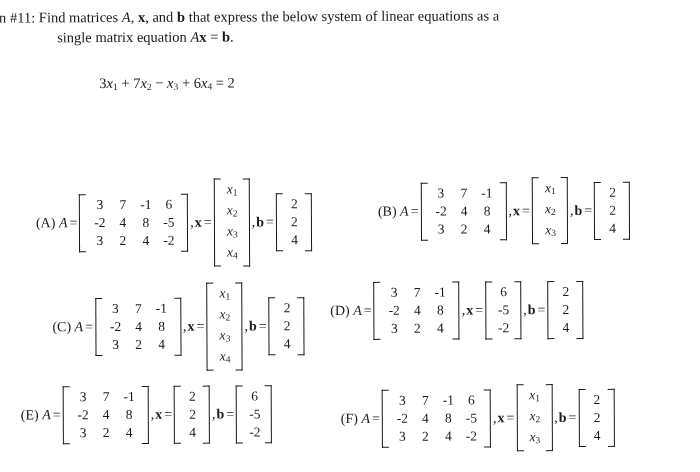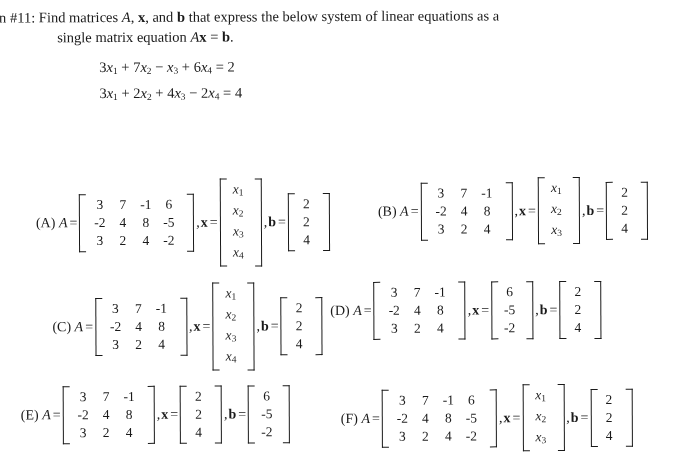--- a/index.html
+++ b/index.html
@@ -21,31 +21,31 @@
     font-size:14.5px; line-height:20px; white-space:nowrap;
   }
   .prompt .qnum{font-weight:normal;}
   .prompt .line2{
     font-size:14.5px; line-height:20px; margin-left:58px;
   }
   .it{font-style:italic;}
 
   
   .system{
-    position:absolute; left:100px; top:56px;
+    position:absolute; left:100px; top:72px;
     font-size:14.5px; line-height:21.5px;
   }
   .system .eq{white-space:nowrap;}
   .system .eq.r2{margin-left:-12px;}
   sub{font-size:9.5px; vertical-align:-2px;}
 
   
   .mat{
     display:inline-block; position:relative;
-    padding:2px 14px 2px 9px;
+    padding:2px 8px 2px 9px;
     vertical-align:middle;
   }
   .mat:before,.mat:after{
     content:""; position:absolute; top:0; bottom:0; width:6px;
     border-top:1.6px solid #1a1a1a; border-bottom:1.6px solid #1a1a1a;
   }
   .mat:before{left:0; border-left:1.6px solid #1a1a1a;}
   .mat:after{right:0; border-right:1.6px solid #1a1a1a;}
   .mat table{border-collapse:collapse;}
   .mat td{
@@ -87,21 +87,20 @@
       <span class="qnum">n&nbsp;#11:</span>
       <span>Find matrices <i>A</i>, <b>x</b>, and <b>b</b> that express the below system of linear equations as a</span>
     </div>
     <div class="line2">
       single matrix equation <i>A</i><b>x</b> = <b>b</b>.
     </div>
   </div>
 
   <div class="system">
     <div class="eq">3<i>x</i><sub>1</sub> + 7<i>x</i><sub>2</sub> − <i>x</i><sub>3</sub> + 6<i>x</i><sub>4</sub> = 2</div>
-    <div class="eq">3<i>x</i><sub>1</sub> + 2<i>x</i><sub>2</sub> + 4<i>x</i><sub>3</sub> − 2<i>x</i><sub>4</sub> = 4</div>
   </div>
 
   <div class="expr" id="choiceA">
     <div class="choice-inner">
       <span class="lbl">(A)</span>
       <span class="lbl">&nbsp;<i class="it">A</i></span>
       <span class="eqs">=</span>
       <span class="mat">
           <table>
             <tbody>

